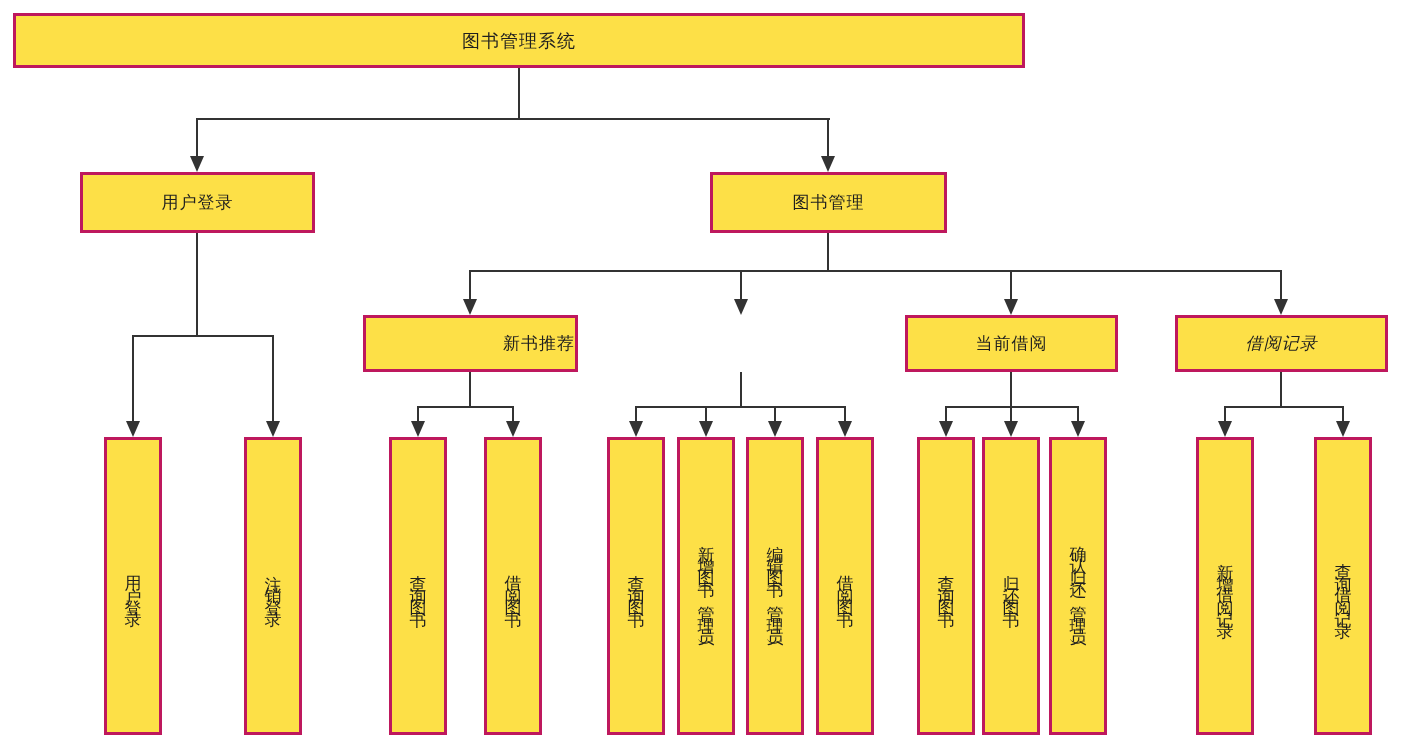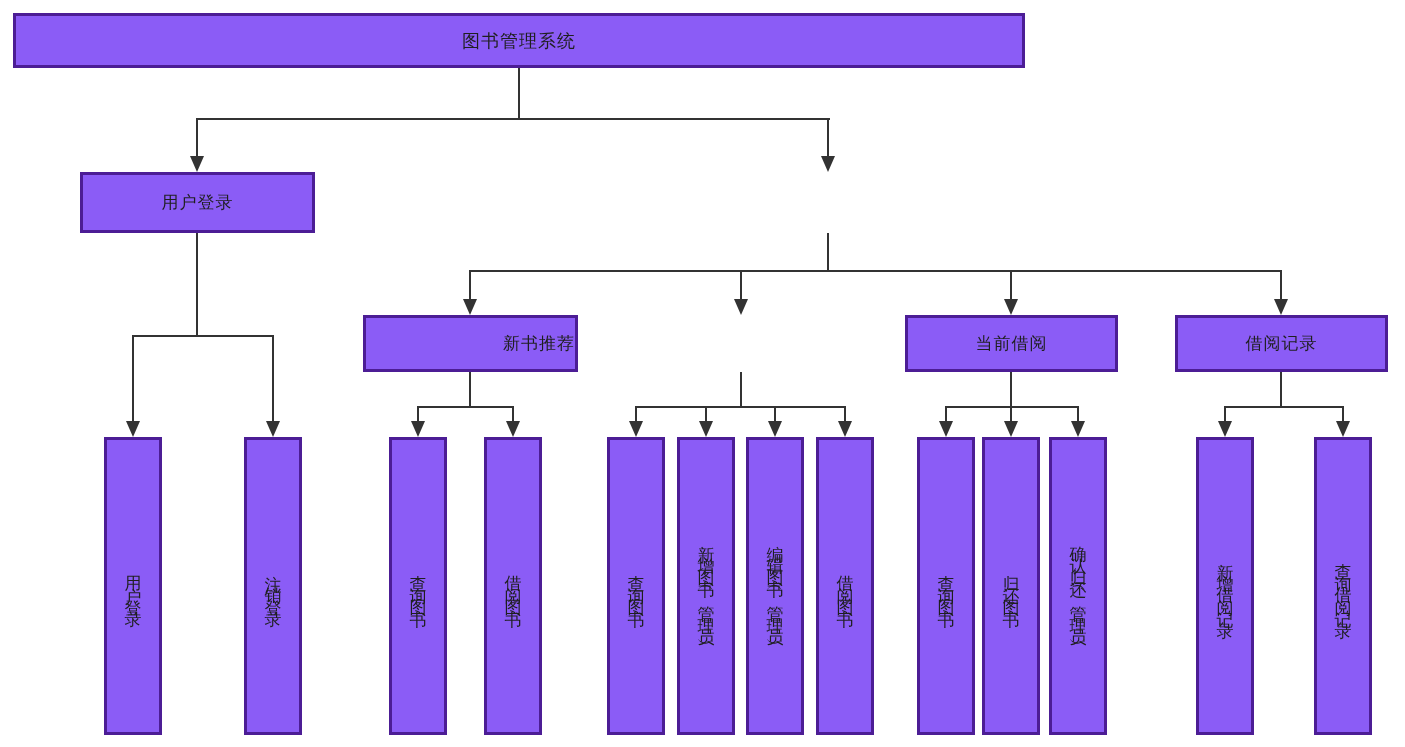--- a/index.html
+++ b/index.html
@@ -1,21 +1,21 @@
 <!DOCTYPE html>
 <html><head>
 <meta charset="utf-8">
 <style>
   html,body{margin:0;padding:0;background:#ffffff;}
   .canvas{
     position:relative;width:1405px;height:747px;background:#ffffff;
     font-family:"Liberation Sans","DejaVu Sans",sans-serif;color:#1f1f1f;overflow:hidden;
   }
   .box{
-    position:absolute;box-sizing:border-box;background:#8b5cf6;border:3px solid #4c1d95;
+    position:absolute;box-sizing:border-box;background:#fde047;border:3px solid #be185d;
     display:flex;align-items:center;justify-content:center;font-size:17px;letter-spacing:1px;
   }
   .root-box{font-size:18px;}
   .vbox{width:58px;top:437px;height:298px;}
   .vtext{
     writing-mode:vertical-rl;text-orientation:mixed;letter-spacing:12px;line-height:1;
     white-space:nowrap;
   }
   .vline,.hline{position:absolute;background:#333333;}
   .vline{width:2px;}
@@ -36,31 +36,34 @@
 <div class="canvas">
 
   <div class="box root-box" style="left:13px;top:13px;width:1012px;height:55px;">
     <span>图书管理系统</span>
   </div>
 
   <div class="box" style="left:80px;top:172px;width:235px;height:61px;">
     <span>用户登录</span>
   </div>
 
+  <div class="box" style="left:710px;top:172px;width:237px;height:61px;">
+    <span>图书管理</span>
+  </div>
 
   <div class="box" style="left:363px;top:315px;width:215px;height:57px;justify-content:flex-end;">
     <span>新书推荐</span>
   </div>
 
 
   <div class="box" style="left:905px;top:315px;width:213px;height:57px;">
     <span>当前借阅</span>
   </div>
 
-  <div class="box" style="left:1175px;top:315px;width:213px;height:57px;">
+  <div class="box" style="left:1175px;top:315px;width:213px;height:57px;font-style:italic;">
     <span>借阅记录</span>
   </div>
 
   <div class="box vbox" style="left:104px;">
     <span class="vtext">用户登录</span>
   </div>
   <div class="box vbox" style="left:244px;">
     <span class="vtext">注销登录</span>
   </div>
 

